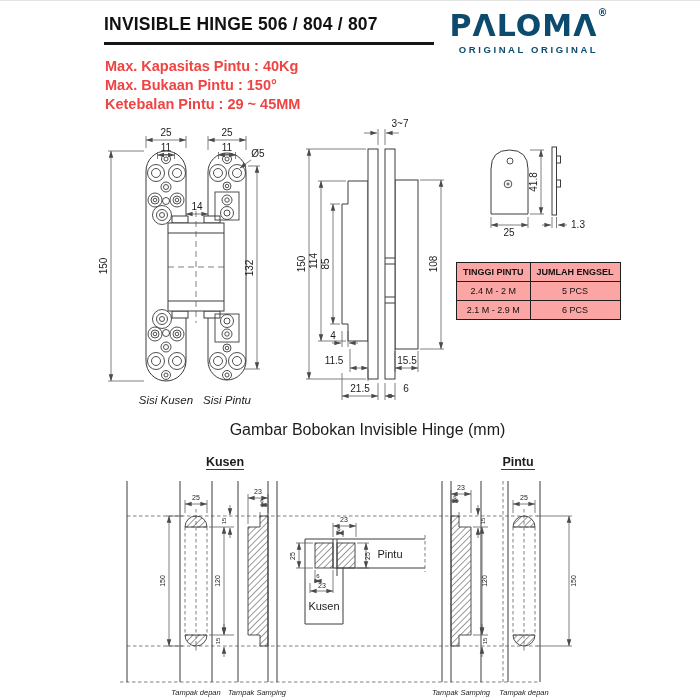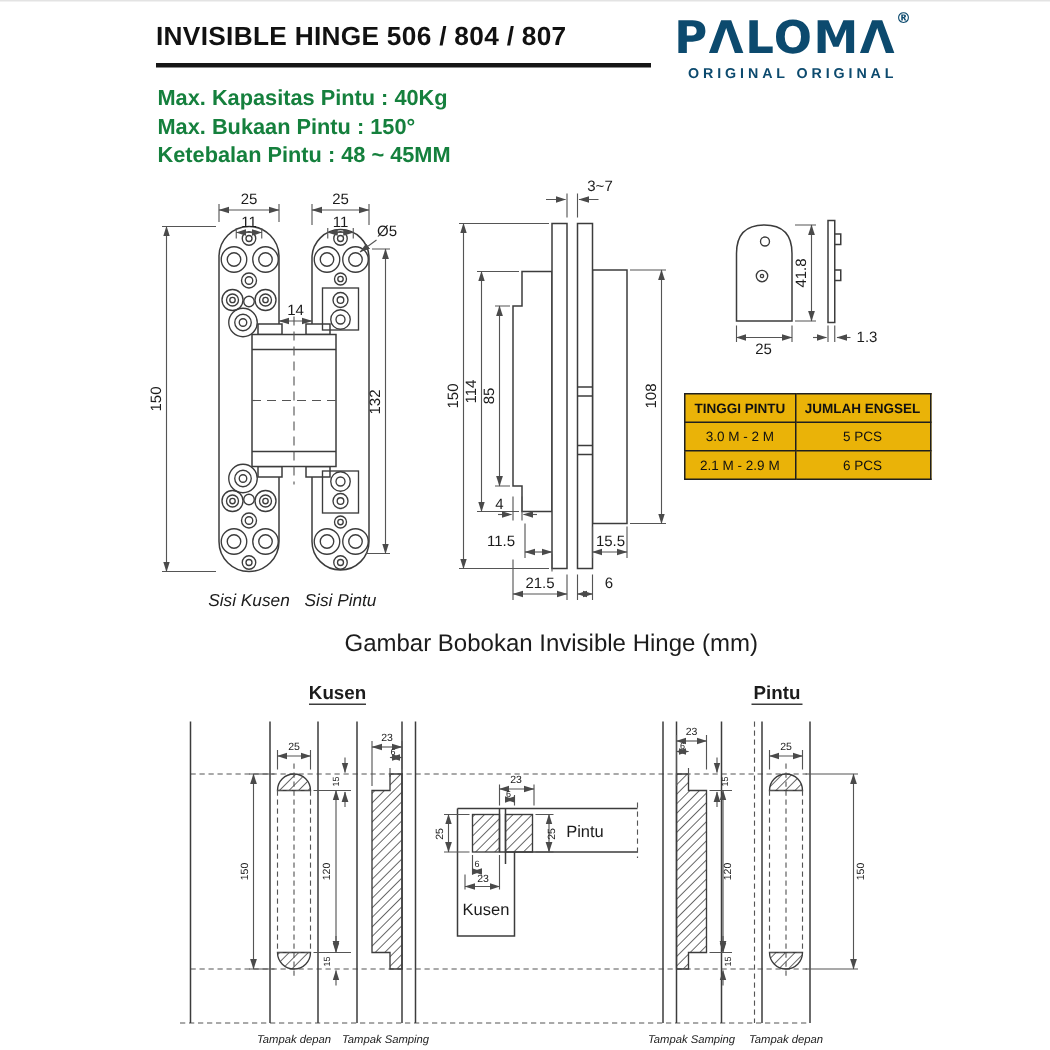--- a/index.html
+++ b/index.html
@@ -4,23 +4,23 @@
 <style>
   html,body{margin:0;padding:0;background:#fff;}
   .page{position:relative;width:700px;height:700px;background:#fff;overflow:hidden;
         font-family:"Liberation Sans",sans-serif;border-top:1px solid #e3e3e3;border-bottom:1px solid #d6d6d6;}
   .title{position:absolute;left:104px;top:13px;width:330px;font-size:17.5px;font-weight:bold;
          color:#111;letter-spacing:.2px;padding-bottom:7px;border-bottom:3.5px solid #161616;white-space:nowrap;}
   .brand{position:absolute;left:441px;top:10px;width:175px;text-align:center;color:#0c4a6e;}
   .brand-logo{font-family:"DejaVu Sans",sans-serif;font-size:30px;font-weight:bold;line-height:1;letter-spacing:1px;white-space:nowrap;}
   .brand-logo .reg{font-size:10px;vertical-align:top;position:relative;top:-3px;letter-spacing:0;}
   .brand-tagline{font-size:9.5px;font-weight:bold;letter-spacing:2.6px;margin-top:3px;white-space:nowrap;}
-  .specs{position:absolute;left:105px;top:56px;font-size:14.5px;font-weight:bold;color:#15803d;line-height:19px;white-space:nowrap;}
+  .specs{position:absolute;left:105px;top:56px;font-size:14.5px;font-weight:bold;color:#ef4444;line-height:19px;white-space:nowrap;}
   .caption{position:absolute;left:115px;top:420px;width:505px;text-align:center;font-size:16px;color:#1c1c1c;}
-  .spec-table{position:absolute;left:456px;top:261px;border-collapse:collapse;background:#eab308;padding-left:26px;}
+  .spec-table{position:absolute;left:456px;top:261px;border-collapse:collapse;background:#fca5a5;padding-left:26px;}
   .spec-table th,.spec-table td{border:1.4px solid #1f1f1f;font-size:9px;padding:4px 6px;text-align:center;color:#111;white-space:nowrap;}
   .spec-table th{font-weight:bold;}
   svg{position:absolute;overflow:visible;}
   svg text{font-family:"Liberation Sans",sans-serif;fill:#1c1c1c;text-anchor:middle;}
   .d9{font-size:10px;}
   .d7{font-size:7px;}
   .d6{font-size:6px;}
   .lab{font-size:11.5px;font-style:italic;}
   .lab2{font-size:7.5px;font-style:italic;}
   .hd{font-size:12.5px;font-weight:bold;}
@@ -50,21 +50,21 @@
   </svg>
 
   <div class="title">INVISIBLE HINGE 506 / 804 / 807</div>
   <div class="brand">
     <div class="brand-logo"><span>PΛLOMΛ</span><span class="reg">®</span></div>
     <div class="brand-tagline">ORIGINAL ORIGINAL</div>
   </div>
   <div class="specs">
     <div>Max. Kapasitas Pintu : 40Kg</div>
     <div>Max. Bukaan Pintu : 150°</div>
-    <div>Ketebalan Pintu : 48 ~ 45MM</div>
+    <div>Ketebalan Pintu : 29 ~ 45MM</div>
   </div>
 
   <svg style="left:98px;top:110px" width="218" height="308" viewBox="0 0 218 308">
     <g>
       <rect class="sf" x="48" y="40" width="40" height="230" rx="20"></rect>
       <rect class="sf" x="110" y="42" width="38" height="227" rx="19"></rect>
       <rect class="sf" x="74" y="105" width="16" height="7"></rect>
       <rect class="sf" x="106" y="105" width="16" height="7"></rect>
       <rect class="sf" x="74" y="200" width="16" height="7"></rect>
       <rect class="sf" x="106" y="200" width="16" height="7"></rect>
@@ -233,21 +233,21 @@
 
   <table class="spec-table">
     <thead>
       <tr>
         <th>TINGGI PINTU</th>
         <th>JUMLAH ENGSEL</th>
       </tr>
     </thead>
     <tbody>
       <tr>
-        <td>3.0 M - 2 M</td>
+        <td>2.4 M - 2 M</td>
         <td>5 PCS</td>
       </tr>
       <tr>
         <td>2.1 M - 2.9 M</td>
         <td>6 PCS</td>
       </tr>
     </tbody>
   </table>
 
   <div class="caption">Gambar Bobokan Invisible Hinge (mm)</div>

